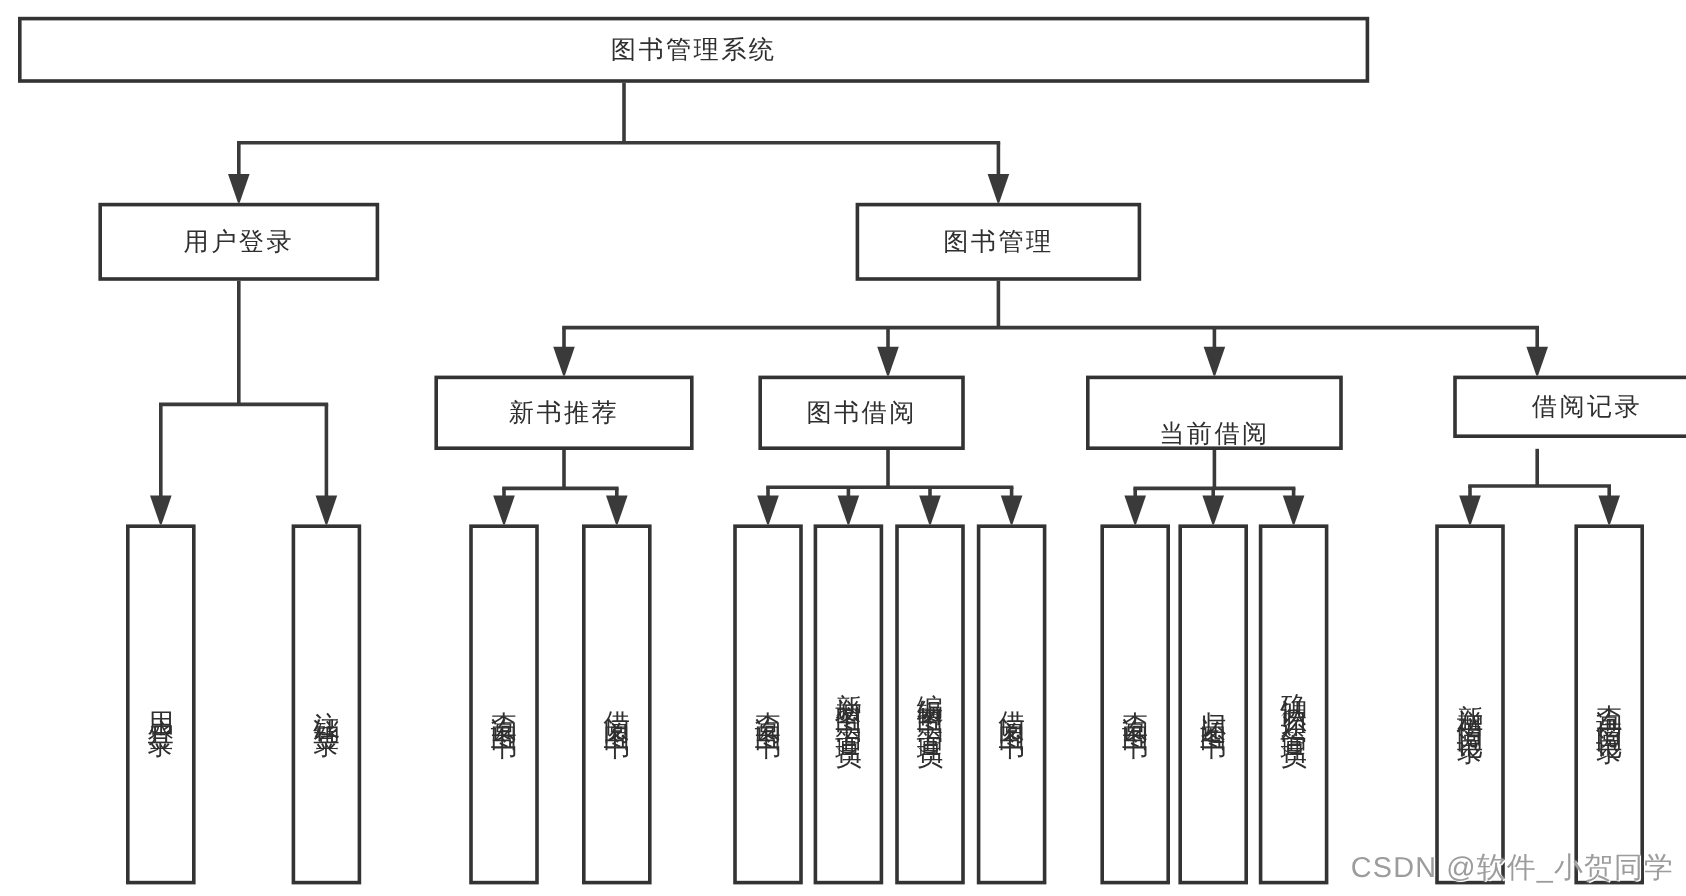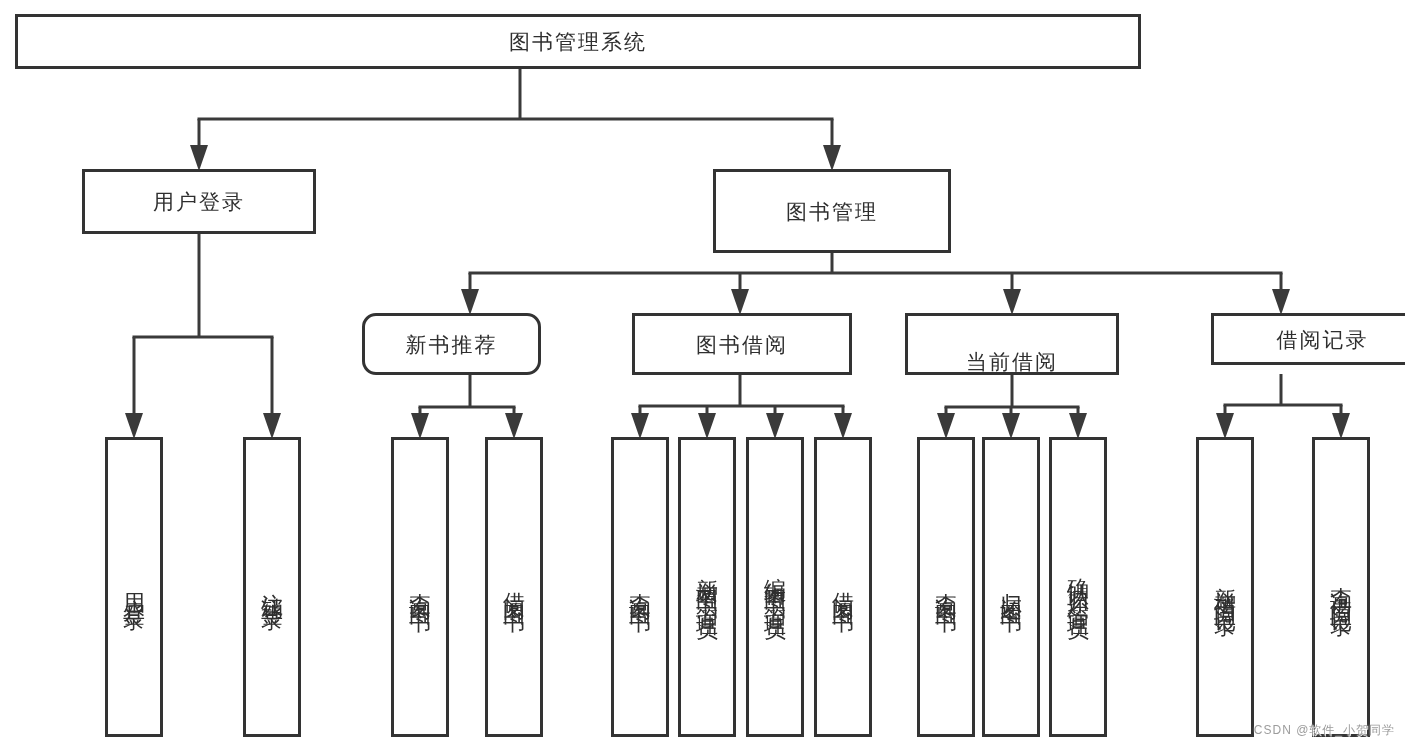--- a/index.html
+++ b/index.html
@@ -50,21 +50,21 @@
     max-height:288px;
   }
   .node.root .node-label{
     font-size:21px;
     letter-spacing:2px;
   }
   .watermark{
     position:absolute;
     right:10px;
     bottom:8px;
-    font-size:12px;
+    font-size:24px;
     letter-spacing:1px;
     color:var(--watermark);
     text-shadow:0 0 2px #ffffff, 1px 1px 0 #ffffff;
     white-space:nowrap;
     pointer-events:none;
   }
 </style>
 </head>
 <body>
 
@@ -123,27 +123,27 @@
       <line x1="1341" y1="405" x2="1341" y2="417" stroke="#3a3a3a" stroke-width="3"></line>
       <polygon points="1332,413 1350,413 1341,439" fill="#3a3a3a"></polygon>
     </svg>
   <div id="nodes">
       <div class="node h root" style="left: 15px; top: 14px; width: 1126px; height: 55px;">
         <span class="node-label">图书管理系统</span>
       </div>
       <div class="node h" style="left: 82px; top: 169px; width: 234px; height: 65px;">
         <span class="node-label">用户登录</span>
       </div>
-      <div class="node h" style="left: 713px; top: 169px; width: 238px; height: 84px; align-items: center;">
+      <div class="node h" style="left: 713px; top: 169px; width: 238px; height: 65px; align-items: center;">
         <span class="node-label">图书管理</span>
       </div>
-      <div class="node h" style="left: 362px; top: 313px; width: 179px; height: 62px; border-radius: 14px;">
+      <div class="node h" style="left: 362px; top: 313px; width: 216px; height: 62px;">
         <span class="node-label">新书推荐</span>
       </div>
-      <div class="node h" style="left: 632px; top: 313px; width: 220px; height: 62px;">
+      <div class="node h" style="left: 632px; top: 313px; width: 172px; height: 62px;">
         <span class="node-label">图书借阅</span>
       </div>
       <div class="node h" style="left: 905px; top: 313px; width: 214px; height: 62px; align-items: flex-end;">
         <span class="node-label">当前借阅</span>
       </div>
       <div class="node h" style="left: 1211px; top: 313px; width: 212px; height: 52px; padding-left: 11px;">
         <span class="node-label">借阅记录</span>
       </div>
       <div class="node v" style="left: 105px; top: 437px; width: 58px; height: 300px;">
         <span class="node-label">用户登录</span>

